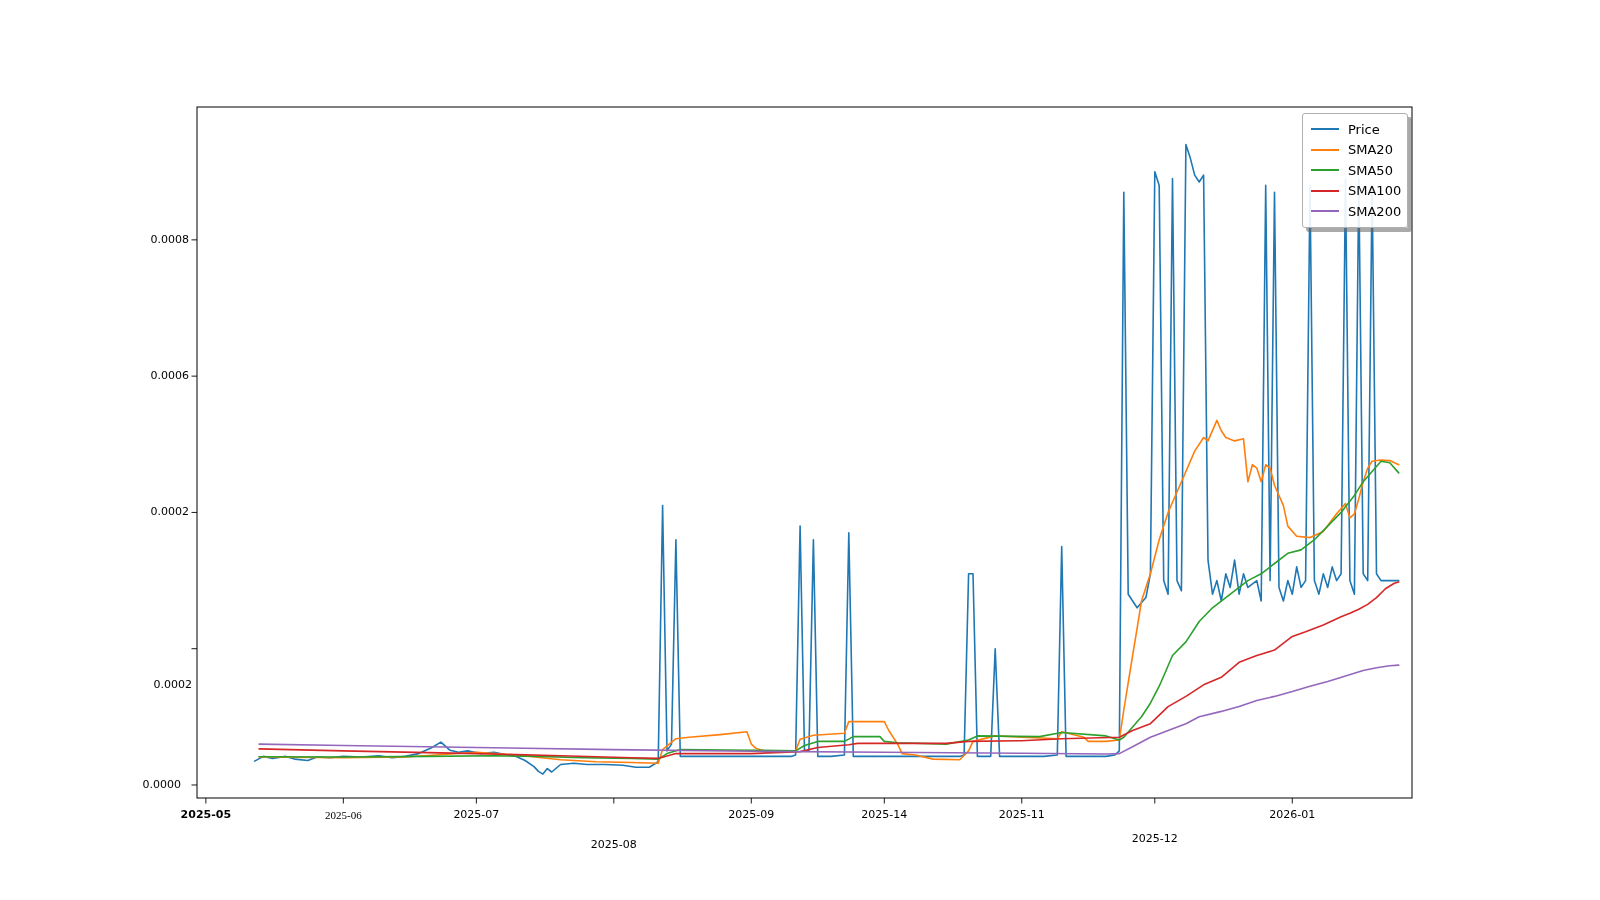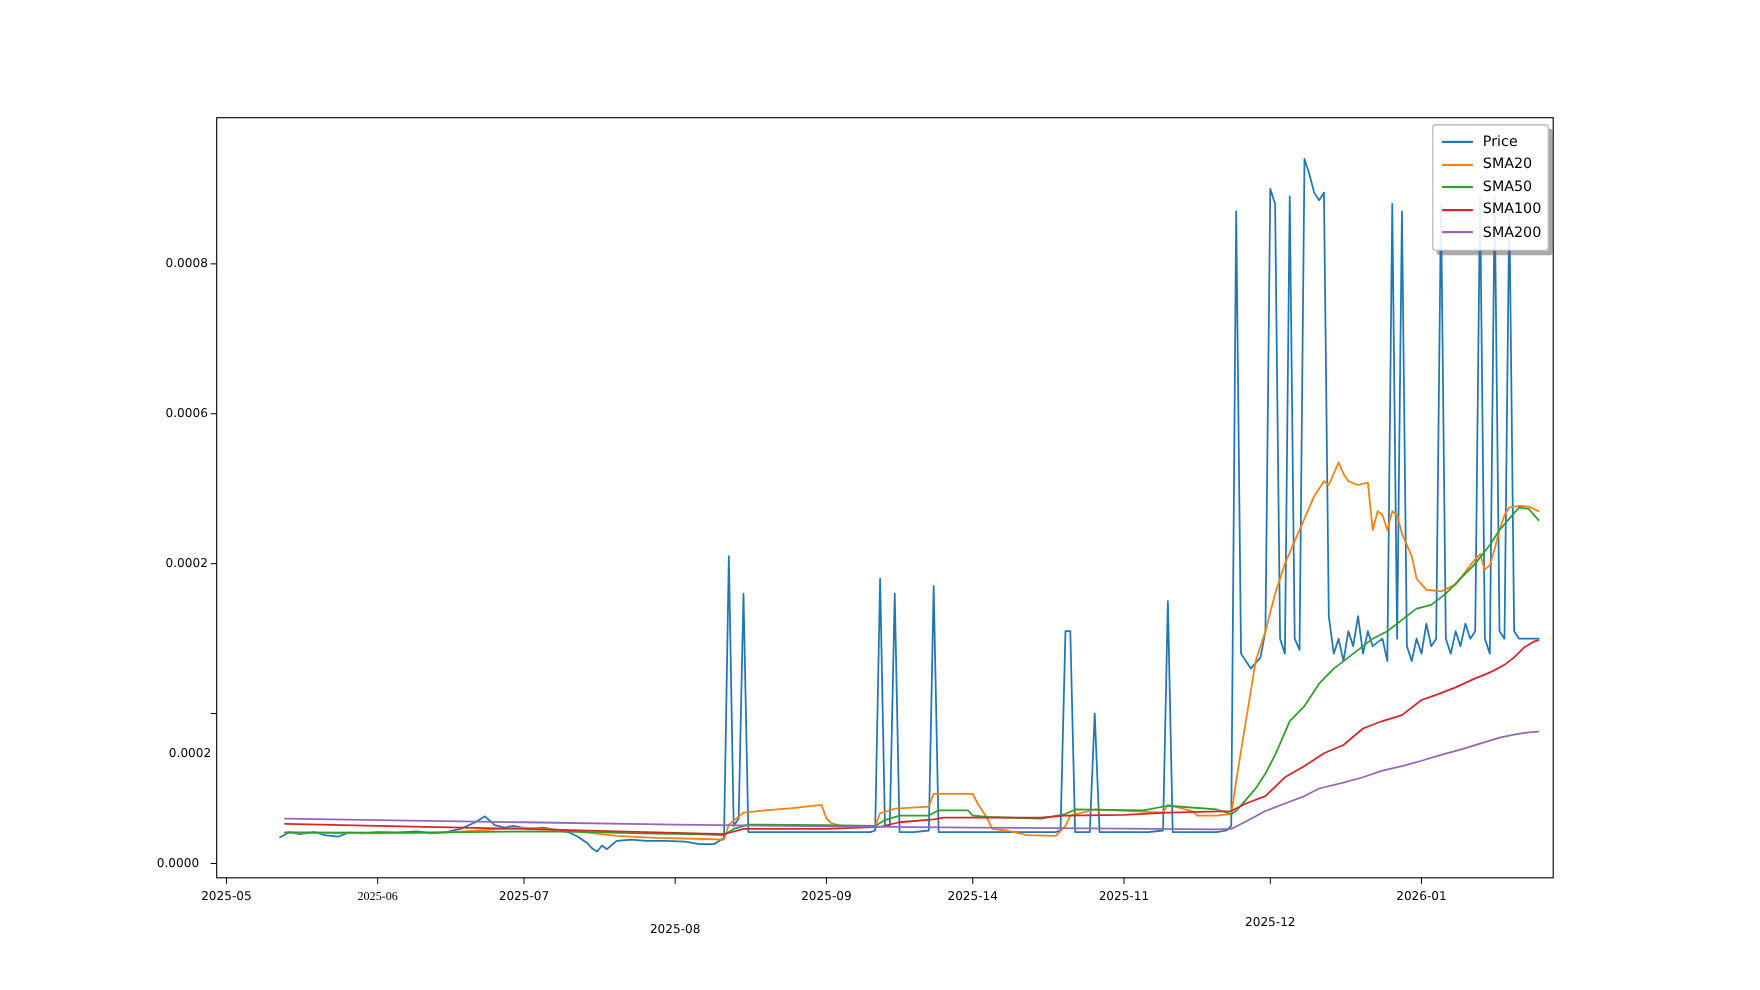--- a/index.html
+++ b/index.html
@@ -76,21 +76,21 @@
       <line x1="191.5" y1="376.1499852085594" x2="197" y2="376.1499852085594" stroke="#000000" stroke-width="0.9"></line>
       <line x1="191.5" y1="239.87151168523815" x2="197" y2="239.87151168523815" stroke="#000000" stroke-width="0.9"></line>
       <polyline points="254.6,761.1 263.5,756.4 272.4,758.4 285.7,756.4 294.6,759.1 307.9,760.5 316.7,757.0 330.0,757.7 343.3,756.4 361.1,757.0 378.8,755.7 392.1,757.7 405.4,756.4 418.7,753.6 432.0,747.5 440.9,742.1 449.8,750.2 458.6,752.3 467.5,750.9 480.8,753.6 494.1,752.3 507.4,755.0 516.3,756.4 525.1,760.5 534.0,766.6 538.4,771.4 542.9,774.1 547.3,768.6 551.7,772.0 560.6,764.5 573.9,763.2 587.2,764.5 605.0,764.5 622.7,765.2 636.0,767.3 649.3,767.3 658.2,761.8 662.6,505.6 667.0,750.9 671.5,744.1 675.9,539.7 680.3,756.4 706.9,756.4 733.6,756.4 764.6,756.4 791.2,756.4 795.6,755.0 800.1,526.1 804.5,750.9 808.9,750.9 813.4,539.7 817.8,756.4 831.1,756.4 844.4,755.0 848.8,532.9 853.3,756.4 879.9,756.4 906.5,756.4 933.1,756.4 959.7,756.4 964.1,755.0 968.6,573.8 973.0,573.8 977.4,756.4 990.7,756.4 995.2,648.7 999.6,756.4 1026.2,756.4 1044.0,756.4 1057.3,755.0 1061.7,546.5 1066.1,756.4 1088.3,756.4 1106.0,756.4 1114.9,755.0 1119.3,750.9 1123.8,192.2 1128.2,594.2 1137.1,607.8 1145.9,597.6 1150.4,573.8 1154.8,171.7 1159.2,185.4 1163.7,580.6 1168.1,594.2 1172.5,178.5 1177.0,580.6 1181.4,590.8 1185.9,144.5 1190.3,158.1 1194.7,175.1 1199.2,182.0 1203.6,175.1 1208.0,560.1 1212.5,594.2 1216.9,580.6 1221.3,601.0 1225.8,573.8 1230.2,587.4 1234.6,560.1 1239.1,594.2 1243.5,573.8 1247.9,587.4 1256.8,580.6 1261.2,601.0 1265.7,185.4 1270.1,580.6 1274.5,192.2 1279.0,587.4 1283.4,601.0 1287.8,580.6 1292.3,594.2 1296.7,566.9 1301.1,587.4 1305.6,580.6 1310.0,185.4 1314.4,580.6 1318.9,594.2 1323.3,573.8 1327.7,587.4 1332.2,566.9 1336.6,580.6 1341.1,573.8 1345.5,178.5 1349.9,580.6 1354.4,594.2 1358.8,178.5 1363.2,573.8 1367.7,580.6 1372.1,185.4 1376.5,573.8 1381.0,580.6 1389.8,580.6 1398.7,580.6" fill="none" stroke="#1f77b4" stroke-width="1.6" stroke-linejoin="round" stroke-linecap="round" clip-path="url(#plotclip)"></polyline>
       <polyline points="259.1,757.0 343.3,757.7 405.4,757.0 476.4,752.3 516.3,755.0 560.6,759.8 596.1,761.8 631.6,762.5 658.2,763.2 662.6,749.6 675.9,738.7 689.2,737.3 720.2,734.6 746.9,731.8 751.3,744.1 755.7,748.2 764.6,750.9 795.6,750.9 800.1,739.3 813.4,735.2 844.4,733.2 848.8,721.6 884.3,721.6 888.8,730.5 897.6,744.1 902.1,753.6 915.4,755.0 933.1,759.1 959.7,759.8 968.6,750.9 973.0,741.4 995.2,735.9 1057.3,738.7 1061.7,731.8 1083.9,737.3 1088.3,741.4 1106.0,741.4 1119.3,740.0 1123.8,710.0 1128.2,682.8 1132.6,655.5 1137.1,628.3 1141.5,601.0 1150.4,573.8 1159.2,539.7 1168.1,512.4 1177.0,492.0 1185.9,471.5 1194.7,451.1 1203.6,437.5 1208.0,440.9 1216.9,420.4 1221.3,430.7 1225.8,437.5 1234.6,440.9 1243.5,438.8 1247.9,481.8 1252.4,464.7 1256.8,468.1 1261.2,481.8 1265.7,464.7 1270.1,468.1 1274.5,485.2 1283.4,505.6 1287.8,526.1 1296.7,536.3 1310.0,537.6 1323.3,531.5 1336.6,513.8 1345.5,503.6 1349.9,517.9 1354.4,513.8 1358.8,498.8 1363.2,481.8 1367.7,468.1 1372.1,461.3 1381.0,460.0 1389.8,460.6 1398.7,464.7" fill="none" stroke="#ff7f0e" stroke-width="1.6" stroke-linejoin="round" stroke-linecap="round" clip-path="url(#plotclip)"></polyline>
       <polyline points="259.1,756.7 343.3,757.0 427.6,756.4 494.1,755.7 538.4,756.4 582.8,757.7 631.6,758.4 658.2,759.1 667.0,753.6 680.3,749.6 751.3,750.2 795.6,750.9 804.5,745.5 817.8,741.4 844.4,741.4 853.3,736.6 879.9,736.6 884.3,741.4 897.6,742.7 946.4,744.1 968.6,740.0 977.4,735.9 1039.5,736.6 1061.7,732.5 1106.0,735.9 1119.3,740.0 1123.8,737.3 1132.6,727.1 1141.5,716.8 1150.4,703.2 1159.2,686.2 1163.7,676.0 1172.5,655.5 1185.9,641.9 1199.2,621.5 1212.5,607.8 1225.8,597.6 1239.1,587.4 1247.9,580.6 1261.2,573.8 1274.5,563.5 1287.8,553.3 1301.1,549.9 1314.4,539.7 1327.7,526.1 1341.1,512.4 1354.4,495.4 1363.2,481.8 1372.1,471.5 1381.0,461.3 1389.8,462.7 1398.7,472.9" fill="none" stroke="#2ca02c" stroke-width="1.6" stroke-linejoin="round" stroke-linecap="round" clip-path="url(#plotclip)"></polyline>
       <polyline points="259.1,748.9 343.3,750.9 476.4,753.6 560.6,755.7 631.6,757.7 658.2,758.4 675.9,753.6 751.3,753.6 800.1,751.6 817.8,747.5 848.8,744.8 857.7,743.4 946.4,743.4 968.6,741.4 1021.8,740.7 1061.7,738.7 1119.3,737.3 1132.6,730.5 1150.4,723.7 1168.1,706.6 1185.9,696.4 1203.6,684.8 1221.3,677.3 1239.1,662.3 1256.8,655.5 1274.5,650.1 1292.3,636.4 1305.6,631.7 1323.3,624.9 1341.1,616.7 1349.9,613.3 1358.8,609.2 1367.7,604.4 1376.5,597.6 1385.4,588.7 1394.3,583.3 1398.7,581.9" fill="none" stroke="#d62728" stroke-width="1.6" stroke-linejoin="round" stroke-linecap="round" clip-path="url(#plotclip)"></polyline>
       <polyline points="259.1,744.1 343.3,745.5 476.4,747.5 613.8,749.6 751.3,751.3 884.3,752.3 1021.8,753.3 1106.0,754.0 1119.3,753.6 1132.6,746.8 1150.4,737.3 1168.1,730.5 1185.9,723.7 1199.2,716.8 1221.3,711.4 1239.1,706.6 1256.8,700.5 1274.5,696.4 1292.3,691.6 1310.0,686.2 1327.7,681.4 1345.5,676.0 1363.2,670.5 1376.5,667.8 1389.8,665.7 1398.7,665.1" fill="none" stroke="#9467bd" stroke-width="1.6" stroke-linejoin="round" stroke-linecap="round" clip-path="url(#plotclip)"></polyline>
       <rect x="197" y="107" width="1215" height="691" fill="none" stroke="#000000" stroke-width="1"></rect>
     </svg>
 
-  <div class="tick-label x-tick-label" style="left: 160.869px; top: 807px;">2025-05</div>
+  <div class="tick-label x-tick-label" style="left: 160.869px; top: 807px; font-weight: bold;">2025-05</div>
   <div class="tick-label x-tick-label" style="left: 298.332px; top: 807px; font-family: Liberation Serif, serif;">2025-06</div>
   <div class="tick-label x-tick-label" style="left: 431.361px; top: 807px;">2025-07</div>
   <div class="tick-label x-tick-label" style="left: 568.825px; top: 807px; margin-top: 30px;">2025-08</div>
   <div class="tick-label x-tick-label" style="left: 706.288px; top: 807px;">2025-09</div>
   <div class="tick-label x-tick-label" style="left: 839.318px; top: 807px;">2025-14</div>
   <div class="tick-label x-tick-label" style="left: 976.781px; top: 807px;">2025-11</div>
   <div class="tick-label x-tick-label" style="left: 1109.81px; top: 807px; margin-top: 24px;">2025-12</div>
   <div class="tick-label x-tick-label" style="left: 1247.27px; top: 807px; text-align: center;">2026-01</div>
 
   <div class="tick-label y-tick-label" style="left: 101px; top: 776.985px;">0.0000</div>

